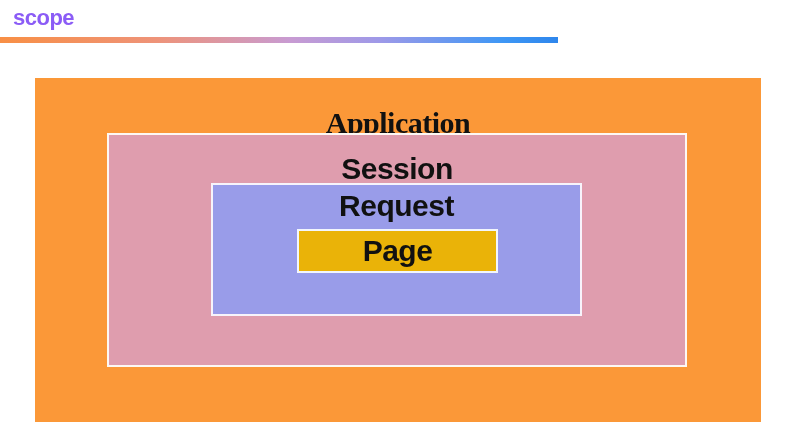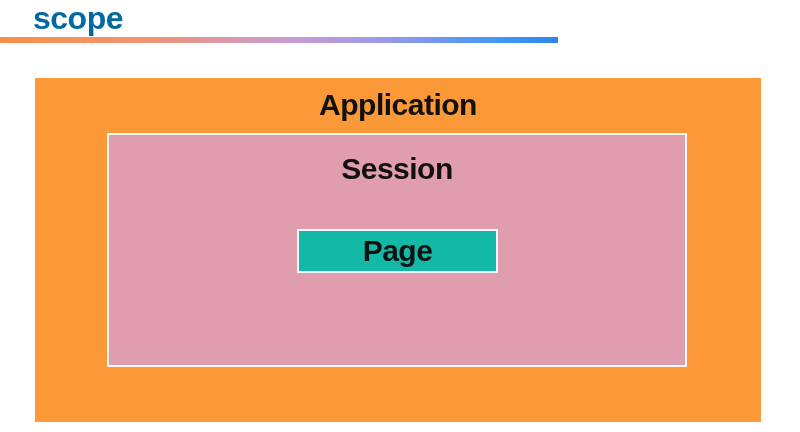--- a/index.html
+++ b/index.html
@@ -12,26 +12,25 @@
     width: 800px;
     height: 432px;
     background: #ffffff;
     overflow: hidden;
     font-family: "Liberation Sans", "DejaVu Sans", sans-serif;
   }
   .title {
     position: absolute;
     left: 13px;
     top: 3px;
-    font-size: 32px;
+    font-size: 22px;
     line-height: 30px;
     font-weight: 700;
     letter-spacing: -0.5px;
-    color: #0369a1;
-    margin-left: 20px;
+    color: #8b5cf6;
   }
   .underline {
     position: absolute;
     left: 0;
     top: 37px;
     width: 558px;
     height: 6px;
     background: #f88f45; 
   }
   .box {
@@ -71,21 +70,21 @@
   .box-label {
     display: block;
     width: 100%;
     text-align: center;
     font-size: 30px;
     line-height: 34px;
     font-weight: 700;
     letter-spacing: -0.5px;
     color: #111111;
   }
-  .box-application .box-label { padding-top: 10px; }
+  .box-application .box-label { padding-top: 28px; font-family: Liberation Serif, serif; }
   .box-session .box-label { padding-top: 17px; }
   .box-request .box-label { padding-top: 4px; }
   .box-page .box-label { padding-top: 0; }
 </style>
 </head>
 <body>
 
 <div class="slide">
 
   <div class="title">scope</div>
@@ -93,18 +92,21 @@
   <div class="underline" style="background: linear-gradient(90deg, rgb(248, 143, 69) 0%, rgb(238, 147, 121) 28%, rgb(200, 155, 210) 52%, rgb(158, 153, 232) 68%, rgb(62, 151, 245) 90%, rgb(46, 134, 236) 100%);"></div>
 
   <div class="box box-application" style="background: rgb(251, 152, 56);">
     <span class="box-label">Application</span>
   </div>
 
   <div class="box box-session" style="background: rgb(223, 157, 174);">
     <span class="box-label">Session</span>
   </div>
 
+  <div class="box box-request" style="background: rgb(153, 156, 233);">
+    <span class="box-label">Request</span>
+  </div>
 
-  <div class="box box-page" style="background: #14b8a6;">
+  <div class="box box-page" style="background: #eab308;">
     <span class="box-label">Page</span>
   </div>
 
 </div>
 
 </body></html>

